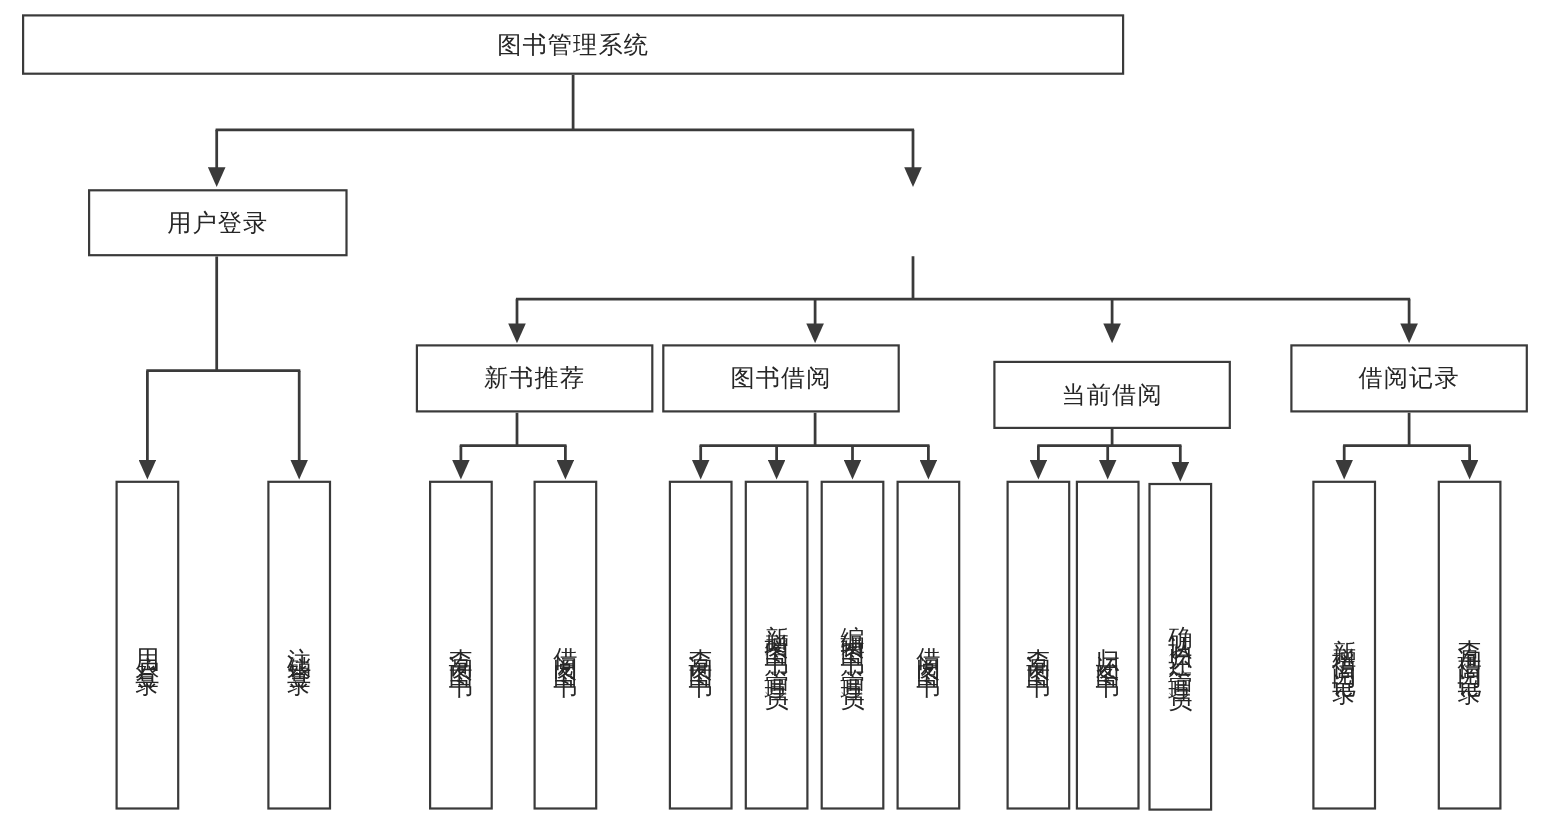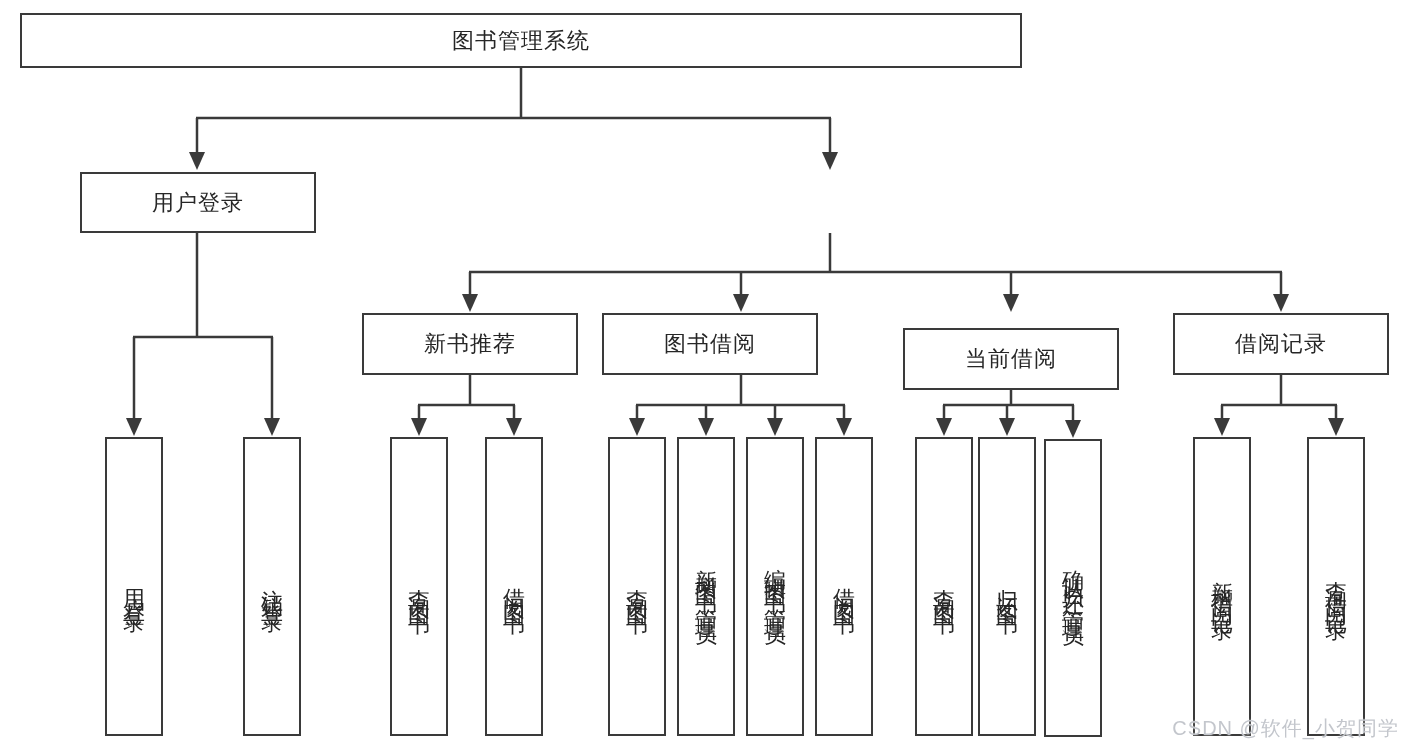--- a/index.html
+++ b/index.html
@@ -102,21 +102,21 @@
     <line x1="1007" y1="405" x2="1007" y2="419" marker-end="url(#arw)"></line>
     <line x1="1073" y1="405" x2="1073" y2="421" marker-end="url(#arw)"></line>
     <line x1="1222" y1="405" x2="1222" y2="419" marker-end="url(#arw)"></line>
     <line x1="1336" y1="405" x2="1336" y2="419" marker-end="url(#arw)"></line>
   </svg>
 
   <div class="node" style="left:20px;top:13px;width:1002px;height:55px;">图书管理系统</div>
 
   <div class="node" style="left:80px;top:172px;width:236px;height:61px;">用户登录</div>
 
-  <div class="node" style="left:362px;top:313px;width:216px;height:62px;">新书推荐</div>
+  <div class="node" style="left:378px;top:313px;width:216px;height:62px;">新书推荐</div>
   <div class="node" style="left:602px;top:313px;width:216px;height:62px;">图书借阅</div>
   <div class="node" style="left:903px;top:328px;width:216px;height:62px;">当前借阅</div>
   <div class="node" style="left:1173px;top:313px;width:216px;height:62px;">借阅记录</div>
 
   <div class="node vnode" style="left:105px;top:437px;width:58px;height:299px;">用户登录</div>
   <div class="node vnode" style="left:243px;top:437px;width:58px;height:299px;">注销登录</div>
 
   <div class="node vnode" style="left:390px;top:437px;width:58px;height:299px;">查询图书</div>
   <div class="node vnode" style="left:485px;top:437px;width:58px;height:299px;">借阅图书</div>
 
@@ -125,14 +125,13 @@
   <div class="node vnode" style="left:746px;top:437px;width:58px;height:299px;">编辑图书（管理员）</div>
   <div class="node vnode" style="left:815px;top:437px;width:58px;height:299px;">借阅图书</div>
 
   <div class="node vnode" style="left:915px;top:437px;width:58px;height:299px;">查询图书</div>
   <div class="node vnode" style="left:978px;top:437px;width:58px;height:299px;">归还图书</div>
   <div class="node vnode" style="left:1044px;top:439px;width:58px;height:298px;">确认归还（管理员）</div>
 
   <div class="node vnode" style="left:1193px;top:437px;width:58px;height:299px;">新增借阅记录</div>
   <div class="node vnode" style="left:1307px;top:437px;width:58px;height:299px;">查询借阅记录</div>
 
-  <div class="watermark">CSDN @软件_小贺同学</div>
 </div>
 
 </body></html>

